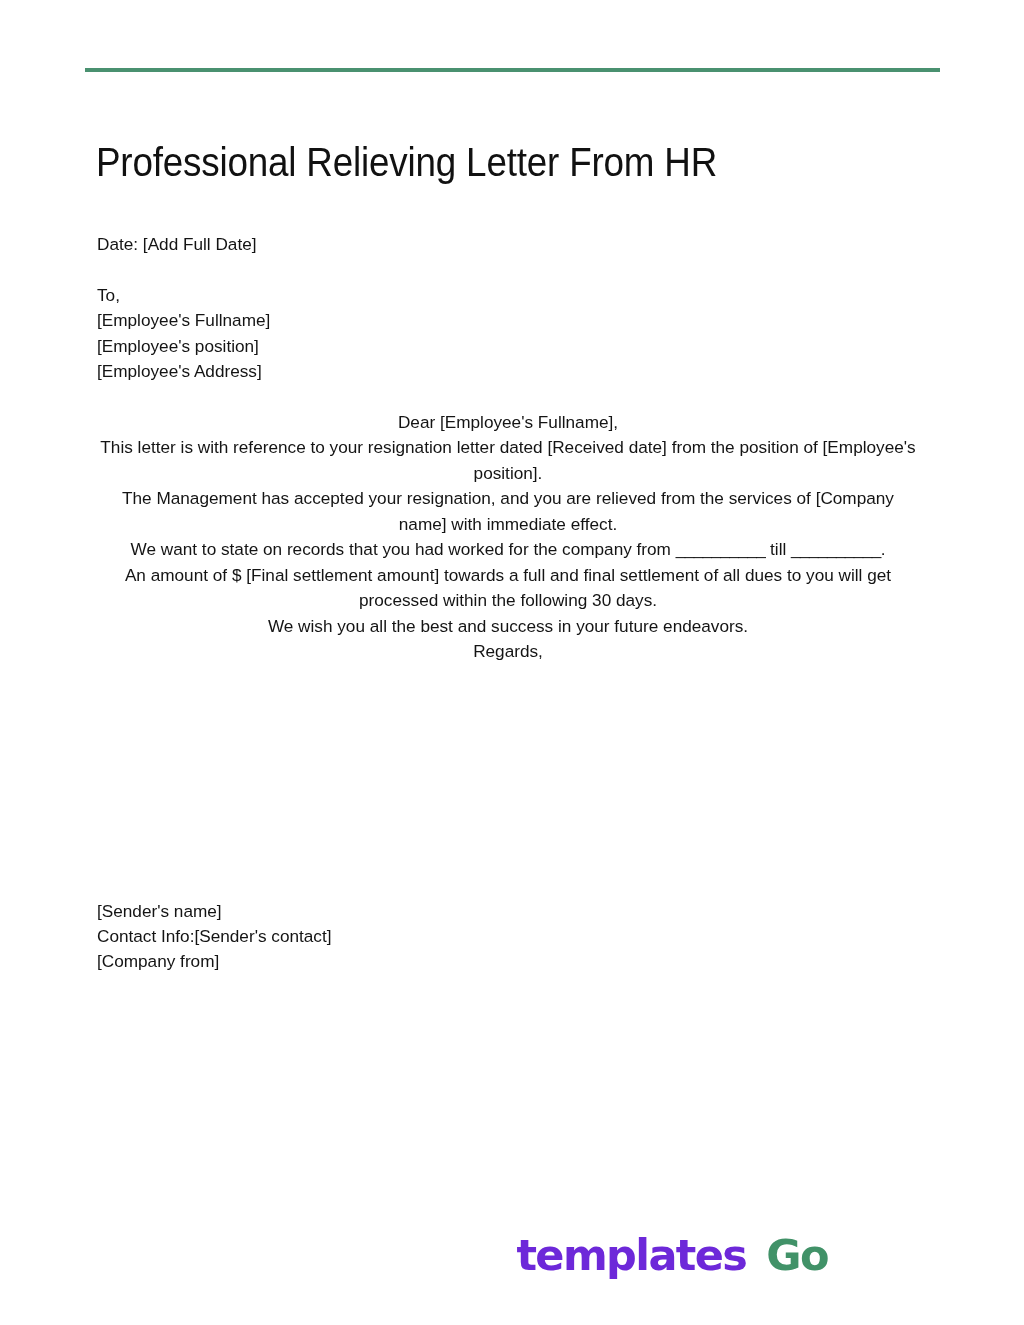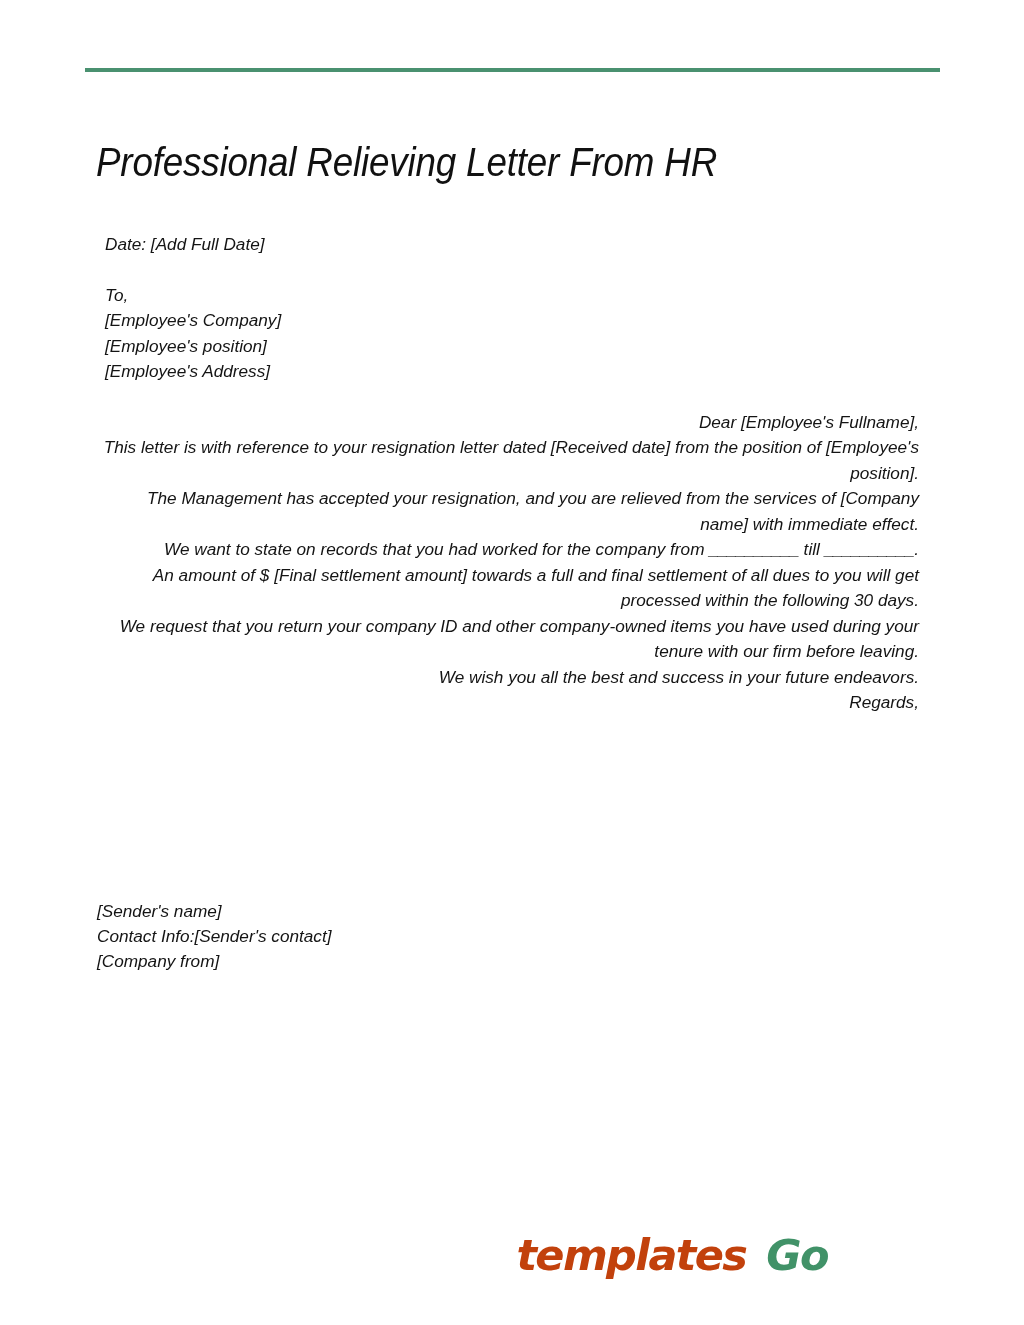--- a/index.html
+++ b/index.html
@@ -15,21 +15,20 @@
     position: relative;
     overflow: hidden;
   }
 
   .page {
     position: relative;
     width: 884px;
     height: 1325px;
     background: #ffffff;
     box-sizing: border-box;
-    font-style: italic;
   }
 
   
   .header-rule {
     position: absolute;
     left: 85px;
     top: 68px;
     width: 855px;
     height: 4px;
     background: #4a9170;
@@ -57,34 +56,34 @@
     position: absolute;
     left: 97px;
     top: 232px;
     width: 822px;
     font-size: 17.2px;
     line-height: 25.5px;
     color: #141414;
   }
 
   .block {
-    margin: 0 0 25px 8px;
+    margin: 0 0 25px 0;
   }
   .block:last-child {
     margin-bottom: 0;
   }
 
   .line {
     display: block;
     white-space: pre-wrap;
   }
 
   .para {
     margin: 0;
-    text-align: right;
+    text-align: center;
   }
 
   .blank {
     letter-spacing: -0.6px;
     white-space: pre;
   }
 
   .sig-block {
     position: absolute;
     left: 97px;
@@ -100,58 +99,57 @@
     position: absolute;
     right: 56px;
     bottom: 48px;
     font-family: "DejaVu Sans", sans-serif;
     font-size: 43px;
     font-weight: 700;
     letter-spacing: -1.6px;
     line-height: 1;
     white-space: nowrap;
   }
-  .brand-logo .brand-main { color: #c2410c; }
+  .brand-logo .brand-main { color: #6d28d9; }
   .brand-logo .brand-accent { color: #419268; margin-left: 20px; }
 </style>
 </head>
 <body>
 
 <div class="page">
 
   <div class="header-rule"></div>
 
   <h1 class="doc-title">Professional Relieving Letter From HR</h1>
 
   <div class="letter-body">
 
     <div class="block">
       <span class="line">Date: [Add Full Date]</span>
     </div>
 
     <div class="block">
       <span class="line">To,</span>
-      <span class="line">[Employee's Company]</span>
+      <span class="line">[Employee's Fullname]</span>
       <span class="line">[Employee's position]</span>
       <span class="line">[Employee's Address]</span>
     </div>
 
     <p class="block para">Dear [Employee's Fullname],</p>
 
     <p class="block para">This letter is with reference to your resignation letter dated [Received date] from the position of [Employee's position].</p>
 
     <p class="block para">The Management has accepted your resignation, and you are relieved from the services of [Company name] with immediate effect.</p>
 
     <p class="block para">
       <span>We want to state on records that you had worked for the company from </span><span class="blank">__________</span><span> till </span><span class="blank">__________</span><span>.</span>
     </p>
 
     <p class="block para">An amount of $ [Final settlement amount] towards a full and final settlement of all dues to you will get processed within the following 30 days.</p>
 
-    <p class="block para">We request that you return your company ID and other company-owned items you have used during your tenure with our firm before leaving.</p>
 
     <p class="block para">We wish you all the best and success in your future endeavors.</p>
 
     <p class="block para">Regards,</p>
 
   </div>
 
   <div class="sig-block">
     <span class="line">[Sender's name]</span>
     <span class="line">Contact Info:[Sender's contact]</span>

